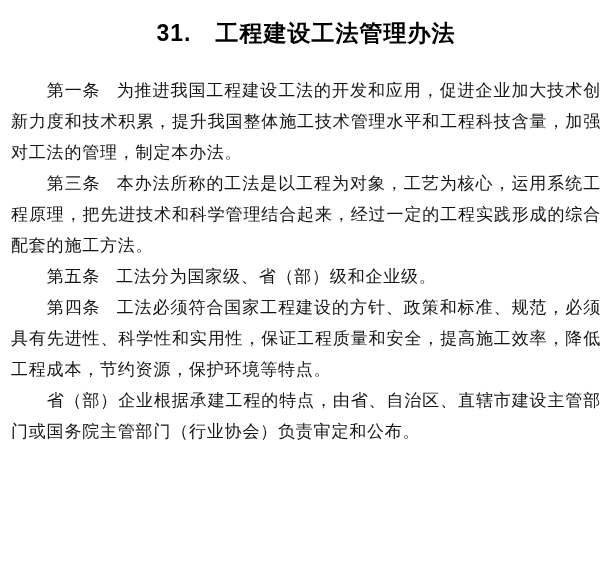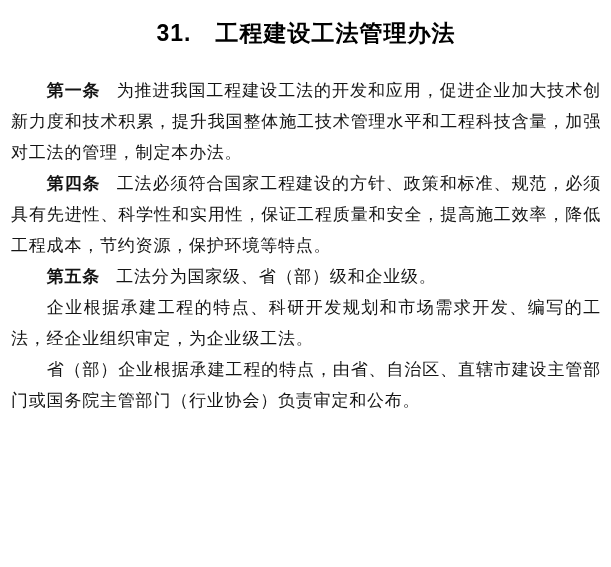--- a/index.html
+++ b/index.html
@@ -32,42 +32,42 @@
   .para {
     margin: 0;
     font-size: 17px;
     line-height: 31px;
     letter-spacing: 0.8px;
     text-align: justify;
     text-indent: 2.1em;
     word-break: break-all;
   }
   .art {
-    font-weight: bold;
+    font-weight: normal;
     margin-right: 0.95em;
     margin-top: 44px;
   }
   .art:empty {
     display: none;
     margin: 0;
   }
 </style>
 </head>
 <body>
 
 <div class="page">
 
   <h1 class="doc-title">31.　工程建设工法管理办法</h1>
 
   <p class="para"><b class="art">第一条</b><span>为推进我国工程建设工法的开发和应用，促进企业加大技术创新力度和技术积累，提升我国整体施工技术管理水平和工程科技含量，加强对工法的管理，制定本办法。</span></p>
 
 
+  <p class="para"><b class="art">第三条</b><span>本办法所称的工法是以工程为对象，工艺为核心，运用系统工程原理，把先进技术和科学管理结合起来，经过一定的工程实践形成的综合配套的施工方法。</span></p>
 
+
+  <p class="para"><b class="art">第五条</b><span>工法分为国家级、省（部）级和企业级。</span></p>
 
   <p class="para"><b class="art">第四条</b><span>工法必须符合国家工程建设的方针、政策和标准、规范，必须具有先进性、科学性和实用性，保证工程质量和安全，提高施工效率，降低工程成本，节约资源，保护环境等特点。</span></p>
 
-  <p class="para"><b class="art">第五条</b><span>工法分为国家级、省（部）级和企业级。</span></p>
-
-  <p class="para"><span>企业根据承建工程的特点、科研开发规划和市场需求开发、编写的工法，经企业组织审定，为企业级工法。</span></p>
 
   <p class="para"><span>省（部）企业根据承建工程的特点，由省、自治区、直辖市建设主管部门或国务院主管部门（行业协会）负责审定和公布。</span></p>
 
 </div>
 
 </body></html>

